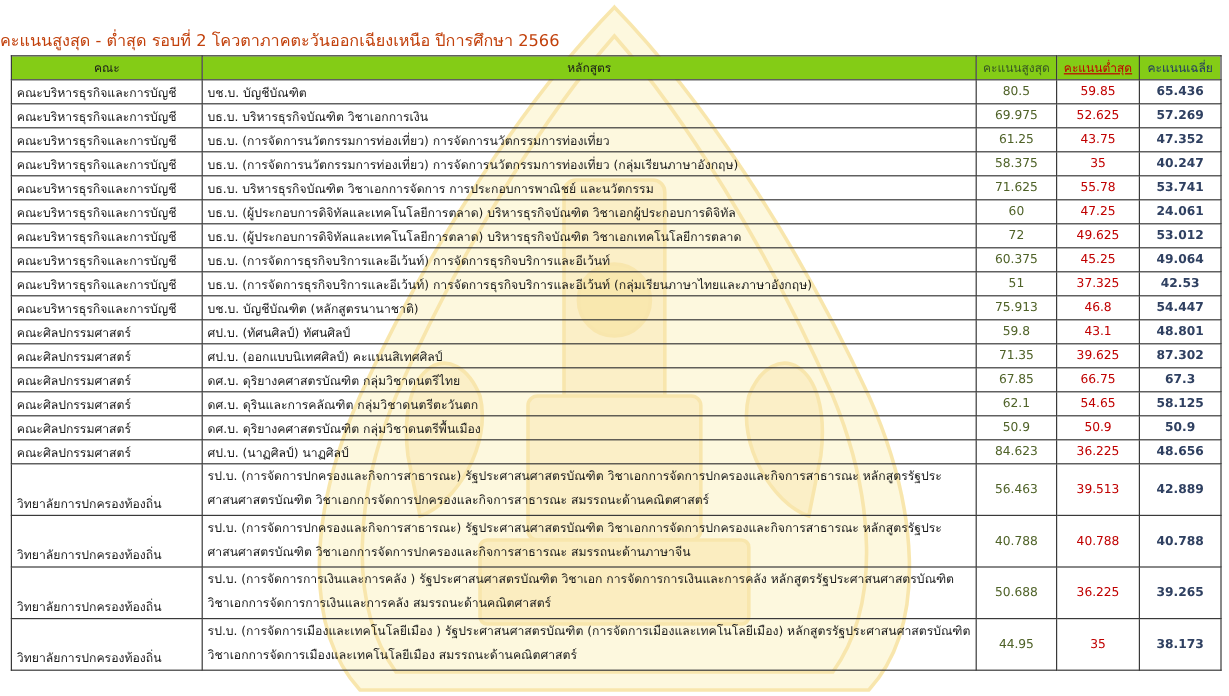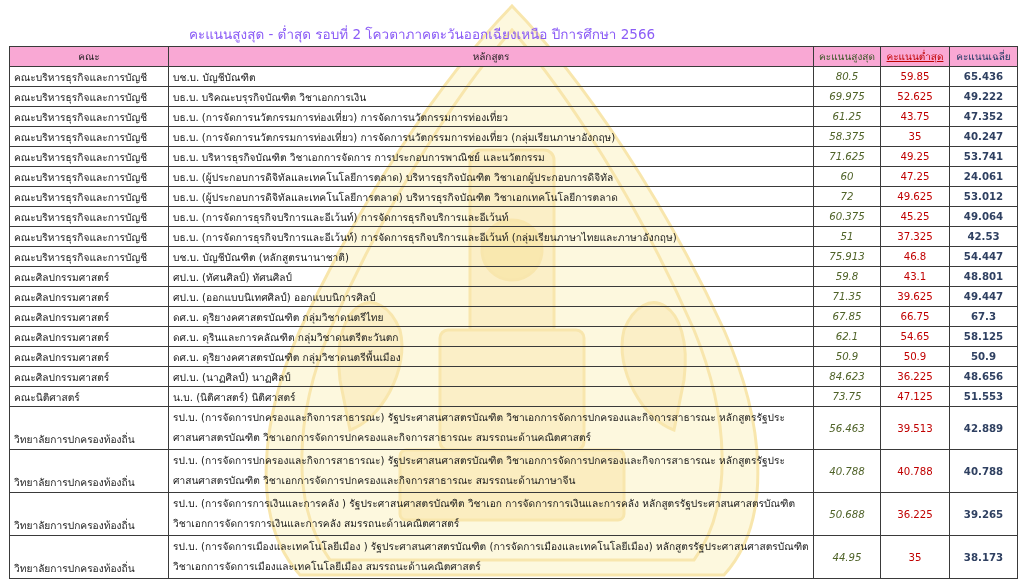--- a/index.html
+++ b/index.html
@@ -7,44 +7,44 @@
     width:1024px; height:580px; overflow:hidden; background:#ffffff;
     font-family:"DejaVu Sans", "Liberation Sans", sans-serif;
     position:relative;
   }
   .watermark {
     position:absolute; left:0; top:0; width:1024px; height:580px;
     pointer-events:none; z-index:0;
   }
   .title {
     position:absolute; left:0; top:24px; width:844px; height:20px;
-    text-align:center; font-size:13.5px; color:#8b5cf6; z-index:2;
+    text-align:left; font-size:13.5px; color:#c2410c; z-index:2;
     line-height:20px;
   }
   table.scores {
     position:absolute; left:9px; top:46px; z-index:2;
     border-collapse:collapse; table-layout:fixed; width:1008px;
     font-size:10.2px; color:#1a1a1a;
   }
   table.scores th, table.scores td {
     border:1px solid #3a3a3a; padding:0 4px; overflow:hidden; white-space:nowrap;
   }
   table.scores th {
-    background:#f9a8d4; height:19px; font-weight:normal; text-align:center;
+    background:#84cc16; height:19px; font-weight:normal; text-align:center;
     font-size:10px;
   }
   th.h-max { color:#375623;font-family:Liberation Serif, serif; }
   th.h-min { color:#c00000;text-decoration:underline; }
   th.h-avg { color:#203864;margin-top:32px; }
   table.scores td { height:19px; background:rgba(255,255,255,0.0); }
   tr.two td { height:40px; }
   tr.two td.faculty { vertical-align:bottom; padding-bottom:2px; }
   tr.two td.program { white-space:normal; line-height:20px; }
   td.num { text-align:center; }
-  td.max { color:#4f6228;font-style:italic; }
+  td.max { color:#4f6228; }
   td.min { color:#c00000; }
   td.avg { color:#2f4061;font-weight:bold; }
 </style>
 </head>
 <body>
 
 <svg class="watermark" viewBox="0 0 1024 580" xmlns="http://www.w3.org/2000/svg">
   <g fill="none" stroke="#f3d36b" stroke-width="3" opacity="0.55">
     <path d="M512 6 C 440 80, 360 200, 300 330 C 260 420, 250 520, 300 575 L 724 575 C 774 520, 764 420, 724 330 C 664 200, 584 80, 512 6 Z" fill="#fdf3c4"></path>
     <path d="M512 30 C 455 95, 385 205, 330 330 C 295 415, 290 505, 330 560 L 694 560 C 734 505, 729 415, 694 330 C 639 205, 569 95, 512 30 Z"></path>
@@ -79,44 +79,44 @@
   <tbody>
     <tr>
       <td class="faculty">คณะบริหารธุรกิจและการบัญชี</td>
       <td class="program">บช.บ. บัญชีบัณฑิต</td>
       <td class="num max">80.5</td>
       <td class="num min">59.85</td>
       <td class="num avg">65.436</td>
     </tr>
     <tr>
       <td class="faculty">คณะบริหารธุรกิจและการบัญชี</td>
-      <td class="program">บธ.บ. บริคณะบรุรกิจบัณฑิต วิชาเอกการเงิน</td>
+      <td class="program">บธ.บ. บริหารธุรกิจบัณฑิต วิชาเอกการเงิน</td>
       <td class="num max">69.975</td>
       <td class="num min">52.625</td>
-      <td class="num avg">49.222</td>
+      <td class="num avg">57.269</td>
     </tr>
     <tr>
       <td class="faculty">คณะบริหารธุรกิจและการบัญชี</td>
       <td class="program">บธ.บ. (การจัดการนวัตกรรมการท่องเที่ยว) การจัดการนวัตกรรมการท่องเที่ยว</td>
       <td class="num max">61.25</td>
       <td class="num min">43.75</td>
       <td class="num avg">47.352</td>
     </tr>
     <tr>
       <td class="faculty">คณะบริหารธุรกิจและการบัญชี</td>
       <td class="program">บธ.บ. (การจัดการนวัตกรรมการท่องเที่ยว) การจัดการนวัตกรรมการท่องเที่ยว (กลุ่มเรียนภาษาอังกฤษ)</td>
       <td class="num max">58.375</td>
       <td class="num min">35</td>
       <td class="num avg">40.247</td>
     </tr>
     <tr>
       <td class="faculty">คณะบริหารธุรกิจและการบัญชี</td>
       <td class="program">บธ.บ. บริหารธุรกิจบัณฑิต วิชาเอกการจัดการ การประกอบการพาณิชย์ และนวัตกรรม</td>
       <td class="num max">71.625</td>
-      <td class="num min">49.25</td>
+      <td class="num min">55.78</td>
       <td class="num avg">53.741</td>
     </tr>
     <tr>
       <td class="faculty">คณะบริหารธุรกิจและการบัญชี</td>
       <td class="program">บธ.บ. (ผู้ประกอบการดิจิทัลและเทคโนโลยีการตลาด) บริหารธุรกิจบัณฑิต วิชาเอกผู้ประกอบการดิจิทัล</td>
       <td class="num max">60</td>
       <td class="num min">47.25</td>
       <td class="num avg">24.061</td>
     </tr>
     <tr>
@@ -149,24 +149,24 @@
     </tr>
     <tr>
       <td class="faculty">คณะศิลปกรรมศาสตร์</td>
       <td class="program">ศป.บ. (ทัศนศิลป์) ทัศนศิลป์</td>
       <td class="num max">59.8</td>
       <td class="num min">43.1</td>
       <td class="num avg">48.801</td>
     </tr>
     <tr>
       <td class="faculty">คณะศิลปกรรมศาสตร์</td>
-      <td class="program">ศป.บ. (ออกแบบนิเทศศิลป์) ออกแบบนิการศิลป์</td>
+      <td class="program">ศป.บ. (ออกแบบนิเทศศิลป์) คะแนนสิเทศศิลป์</td>
       <td class="num max">71.35</td>
       <td class="num min">39.625</td>
-      <td class="num avg">49.447</td>
+      <td class="num avg">87.302</td>
     </tr>
     <tr>
       <td class="faculty">คณะศิลปกรรมศาสตร์</td>
       <td class="program">ดศ.บ. ดุริยางคศาสตรบัณฑิต กลุ่มวิชาดนตรีไทย</td>
       <td class="num max">67.85</td>
       <td class="num min">66.75</td>
       <td class="num avg">67.3</td>
     </tr>
     <tr>
       <td class="faculty">คณะศิลปกรรมศาสตร์</td>
@@ -182,27 +182,20 @@
       <td class="num min">50.9</td>
       <td class="num avg">50.9</td>
     </tr>
     <tr>
       <td class="faculty">คณะศิลปกรรมศาสตร์</td>
       <td class="program">ศป.บ. (นาฏศิลป์) นาฏศิลป์</td>
       <td class="num max">84.623</td>
       <td class="num min">36.225</td>
       <td class="num avg">48.656</td>
     </tr>
-    <tr>
-      <td class="faculty">คณะนิติศาสตร์</td>
-      <td class="program">น.บ. (นิติศาสตร์) นิติศาสตร์</td>
-      <td class="num max">73.75</td>
-      <td class="num min">47.125</td>
-      <td class="num avg">51.553</td>
-    </tr>
     <tr class="two">
       <td class="faculty">วิทยาลัยการปกครองท้องถิ่น</td>
       <td class="program">รป.บ. (การจัดการปกครองและกิจการสาธารณะ)  รัฐประศาสนศาสตรบัณฑิต  วิชาเอกการจัดการปกครองและกิจการสาธารณะ หลักสูตรรัฐประศาสนศาสตรบัณฑิต วิชาเอกการจัดการปกครองและกิจการสาธารณะ สมรรถนะด้านคณิตศาสตร์</td>
       <td class="num max">56.463</td>
       <td class="num min">39.513</td>
       <td class="num avg">42.889</td>
     </tr>
     <tr class="two">
       <td class="faculty">วิทยาลัยการปกครองท้องถิ่น</td>
       <td class="program">รป.บ. (การจัดการปกครองและกิจการสาธารณะ)  รัฐประศาสนศาสตรบัณฑิต  วิชาเอกการจัดการปกครองและกิจการสาธารณะ หลักสูตรรัฐประศาสนศาสตรบัณฑิต วิชาเอกการจัดการปกครองและกิจการสาธารณะ สมรรถนะด้านภาษาจีน</td>

